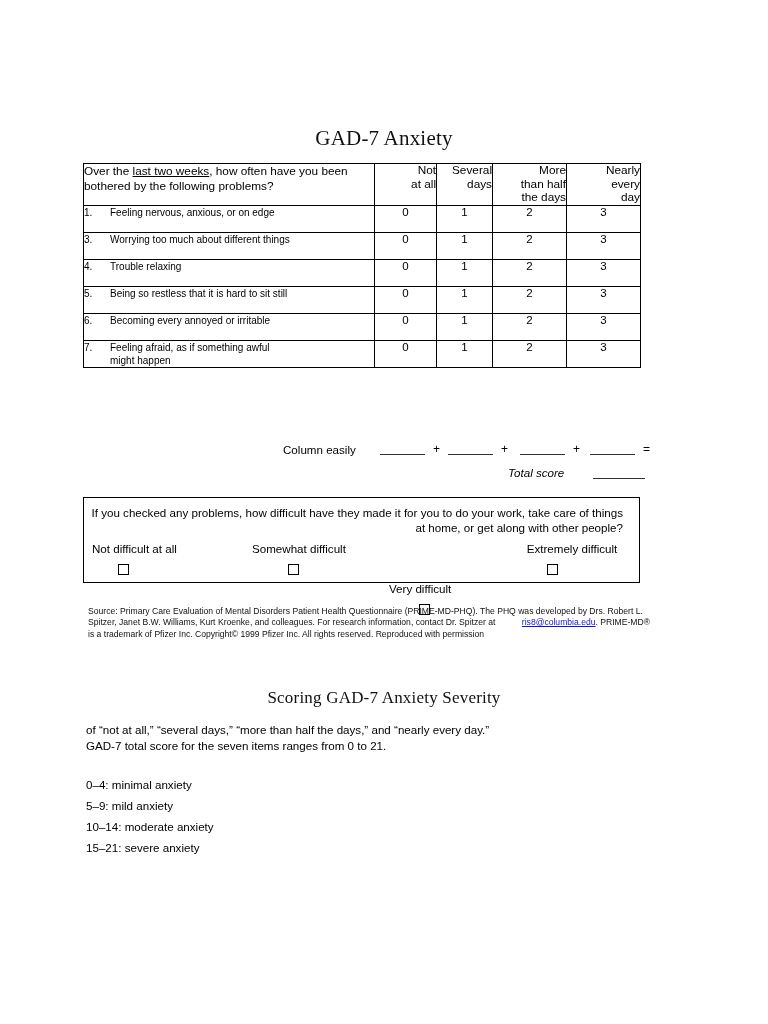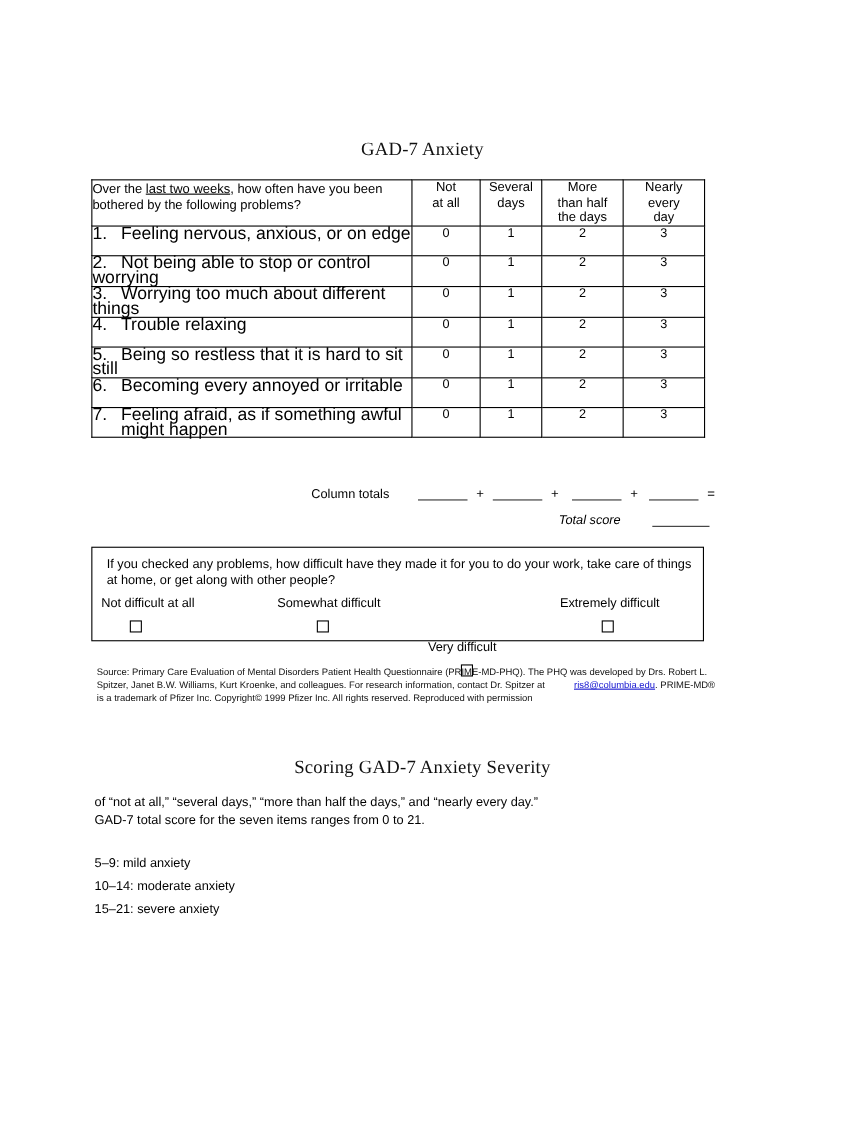--- a/index.html
+++ b/index.html
@@ -23,21 +23,21 @@
     height: 1024px;
   }
 
   
   .doc-title {
     position: absolute;
     left: 0;
     width: 768px;
     text-align: center;
     font-family: "Liberation Serif", serif;
-    font-size: 17px;
+    font-size: 21px;
     letter-spacing: 0.2px;
     color: #111;
   }
   #title-gad7 { top: 126px; }
   #title-scoring { top: 688px; font-size: 17px; font-weight: 400; }
 
   
   .gad-table {
     position: absolute;
     left: 83px;
@@ -59,30 +59,30 @@
   .gad-table col.c-a2   { width: 74px; }
   .gad-table col.c-a3   { width: 74px; }
 
   .hdr-q {
     padding: 10px 8px 10px 9px;
     line-height: 14.5px;
     font-size: 11.8px;
   }
   .hdr-q u { text-decoration: underline; }
   .hdr-a {
-    text-align: center;
+    text-align: right;
     vertical-align: top;
     padding: 9px 3px 8px;
     line-height: 13.5px;
     font-size: 11.8px;
   }
   .q-cell {
     padding: 5px 6px 7px 9px;
     line-height: 13.5px;
-    font-size: 16px;
+    font-size: 10px;
     height: 26px;
   }
   .q-cell .num {
     display: inline-block;
     width: 26px;
   }
   .q-cell .txt { display: inline; }
   .q-cell.two-line { line-height: 13px; }
   .q-cell.two-line .txt2 {
     display: block;
@@ -155,24 +155,25 @@
     left: 83px;
     top: 497px;
     width: 557px;
     height: 86px;
     border: 1.5px solid #000;
     box-sizing: border-box;
     font-size: 11.6px;
   }
   .difficulty-question {
     position: absolute;
-    left: 13px;
+    left: 1px;
     top: 8px;
     width: 538px;
     line-height: 14.5px;
+    text-align: right;
   }
   .difficulty-options {
     position: absolute;
     left: 0;
     top: 44px;
     width: 557px;
     height: 40px;
   }
   .opt {
     position: absolute;
@@ -188,21 +189,21 @@
     width: 9px;
     height: 9px;
     border: 1.3px solid #000;
     margin: 9px auto 0;
     background: #fff;
     box-sizing: content-box;
   }
   #opt-0 { left: 8px;   width: 118px; }
   #opt-1 { left: 168px; width: 120px; }
   #opt-2 { left: 305px; width: 88px; margin-top: 40px; }
-  #opt-3 { left: 425px; width: 126px; }
+  #opt-3 { left: 425px; width: 126px; text-align: center; }
   #opt-0 .checkbox { margin-left: 26px; margin-right: auto; }
   #opt-1 .checkbox { margin-left: 36px; margin-right: auto; }
   #opt-2 .checkbox { margin-left: 30px; margin-right: auto; }
   #opt-3 .checkbox { margin-left: 38px; margin-right: auto; }
 
   
   .source-note {
     position: absolute;
     left: 88px;
     top: 606px;
@@ -279,27 +280,20 @@
           </td>
         </tr>
         <tr>
           <td class="q-cell"><span class="num">1.</span><span class="txt">Feeling nervous, anxious, or on edge</span></td>
           <td class="score-cell">0</td>
           <td class="score-cell">1</td>
           <td class="score-cell">2</td>
           <td class="score-cell">3</td>
         </tr>
         <tr>
-          <td class="q-cell"><span class="num">2.</span><span class="txt">Not being able to stop or control worrying</span></td>
-          <td class="score-cell">0</td>
-          <td class="score-cell">1</td>
-          <td class="score-cell">2</td>
-          <td class="score-cell">3</td>
-        </tr>
-        <tr>
           <td class="q-cell"><span class="num">3.</span><span class="txt">Worrying too much about different things</span></td>
           <td class="score-cell">0</td>
           <td class="score-cell">1</td>
           <td class="score-cell">2</td>
           <td class="score-cell">3</td>
         </tr>
         <tr>
           <td class="q-cell"><span class="num">4.</span><span class="txt">Trouble relaxing</span></td>
           <td class="score-cell">0</td>
           <td class="score-cell">1</td>
@@ -324,21 +318,21 @@
           <td class="q-cell two-line"><span class="num">7.</span><span class="txt">Feeling afraid, as if something awful</span><span class="txt2">might happen</span></td>
           <td class="score-cell">0</td>
           <td class="score-cell">1</td>
           <td class="score-cell">2</td>
           <td class="score-cell">3</td>
         </tr>
       </tbody>
   </table>
 
   <div class="totals-row">
-    <span class="totals-label">Column totals</span>
+    <span class="totals-label">Column easily</span>
     <span class="blank" id="tot-blank-1"></span>
     <span class="plus" id="tot-plus-1">+</span>
     <span class="blank" id="tot-blank-2"></span>
     <span class="plus" id="tot-plus-2">+</span>
     <span class="blank" id="tot-blank-3"></span>
     <span class="plus" id="tot-plus-3">+</span>
     <span class="blank" id="tot-blank-4"></span>
     <span class="equals" id="tot-equals">=</span>
   </div>
 
@@ -374,18 +368,19 @@
   </div>
 
   <div class="doc-title" id="title-scoring">Scoring GAD-7 Anxiety Severity</div>
 
   <div class="scoring-body">
     <span class="line">of “not at all,” “several days,” “more than half the days,” and “nearly every day.”</span>
     <span class="line">GAD-7 total score for the seven items ranges from 0 to 21.</span>
   </div>
 
   <div class="severity-list" id="severity-list">
+      <span class="sev-item">0–4: minimal anxiety</span>
       <span class="sev-item">5–9: mild anxiety</span>
       <span class="sev-item">10–14: moderate anxiety</span>
       <span class="sev-item">15–21: severe anxiety</span>
     </div>
 
 </div>
 
 </body></html>

